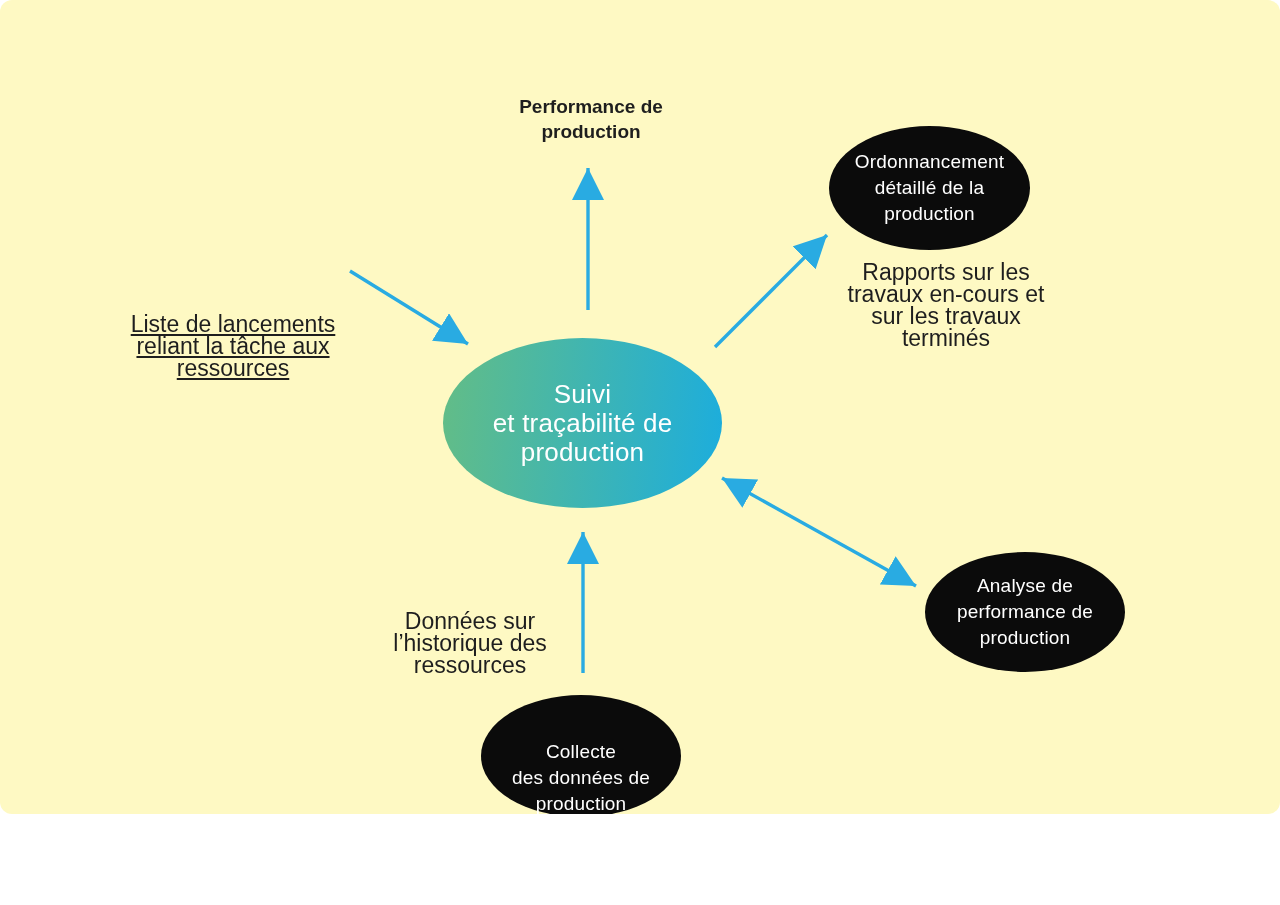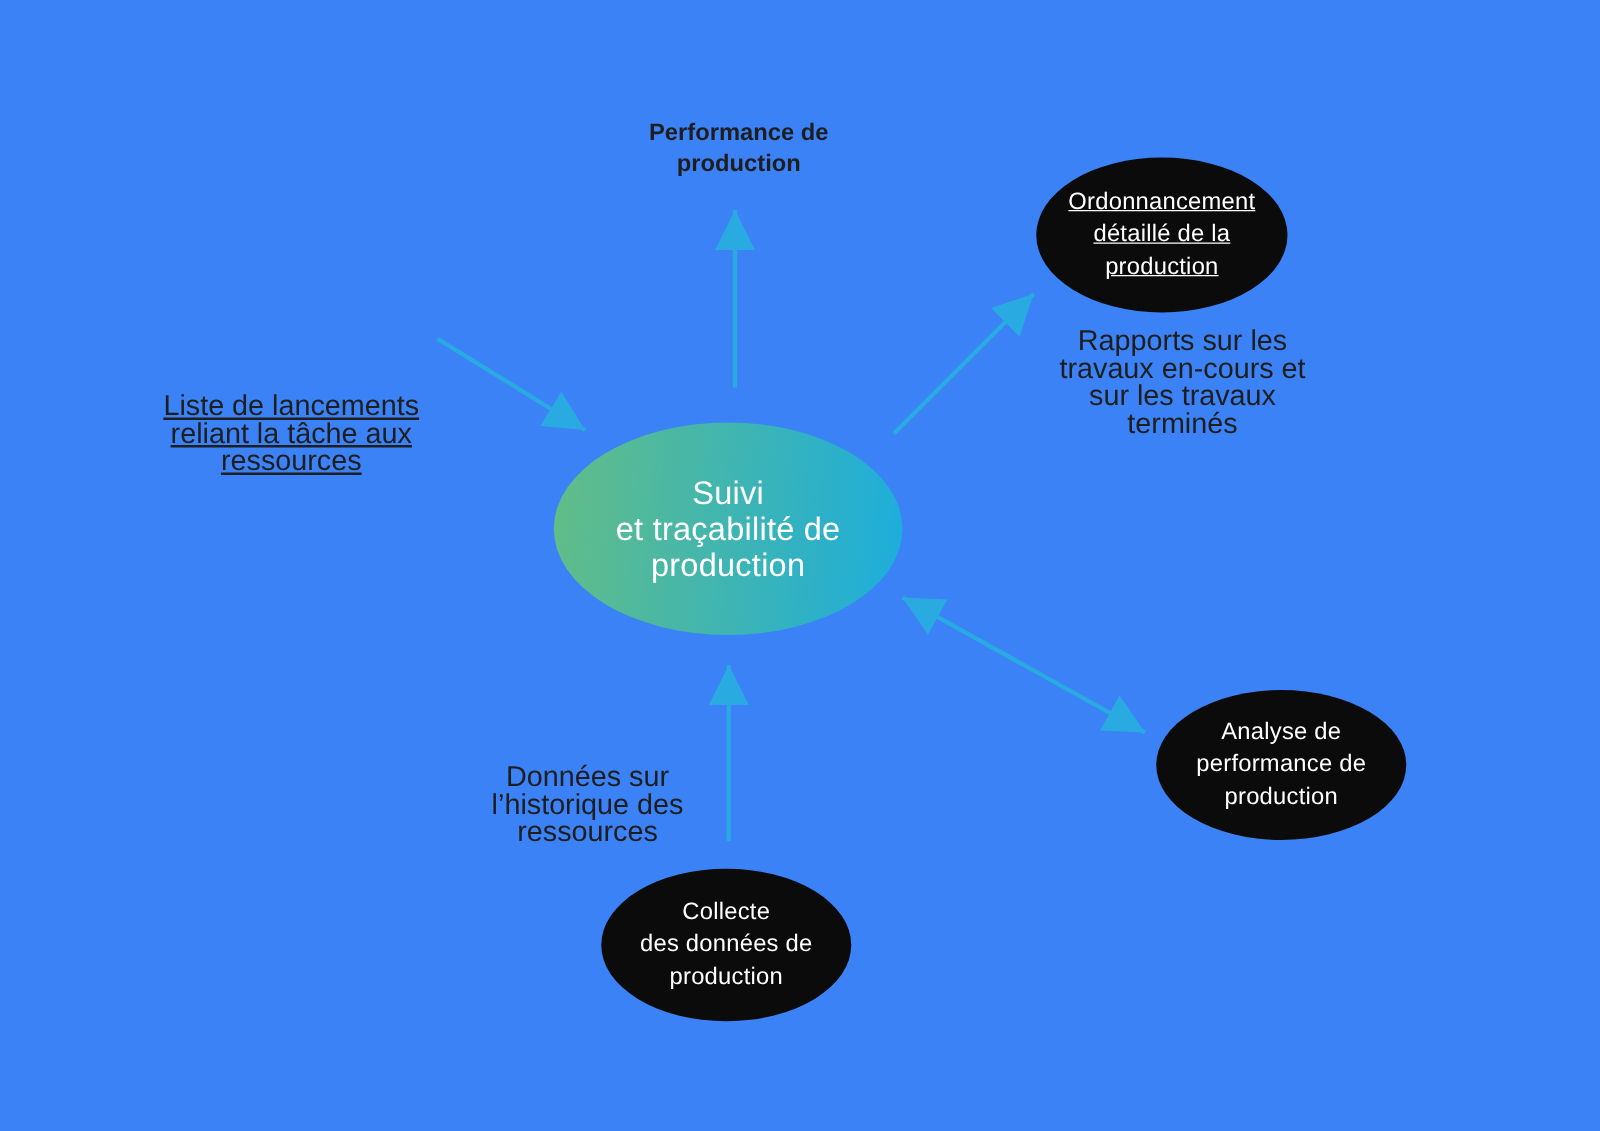--- a/index.html
+++ b/index.html
@@ -3,25 +3,26 @@
 <meta charset="utf-8">
 <style>
   html, body {
     margin: 0;
     padding: 0;
     background: #ffffff;
   }
   .canvas {
     position: relative;
     width: 1280px;
-    height: 905px;
-    background: #3b82f6;
+    height: 814px;
+    background: #fef9c3;
     overflow: hidden;
     font-family: "Liberation Sans", sans-serif;
     color: var(--text, #1e1e1e);
+    border-radius: 12px;
   }
   .arrow-layer {
     position: absolute;
     left: 0;
     top: 0;
     width: 1280px;
     height: 905px;
     pointer-events: none;
   }
   .arrow {
@@ -88,33 +89,33 @@
   <div class="floating-label bold" style="left: 591px; top: 94px;">Performance de
 production</div>
 
   <div class="node center" style="left: 443px; top: 338px; width: 279px; height: 170px;">
     <div class="node-label">Suivi
 et traçabilité de
 production</div>
   </div>
 
 
-  <div class="node black" style="left: 829px; top: 126px; width: 201px; height: 124px; text-decoration: underline;">
+  <div class="node black" style="left: 829px; top: 126px; width: 201px; height: 124px;">
     <div class="node-label">Ordonnancement
 détaillé de la
 production</div>
   </div>
 
   <div class="node black" style="left: 925px; top: 552px; width: 200px; height: 120px; text-align: center;">
     <div class="node-label">Analyse de
 performance de
 production</div>
   </div>
 
-  <div class="node black" style="left: 481px; top: 695px; width: 200px; height: 122px;">
+  <div class="node black" style="left: 481px; top: 695px; width: 200px; height: 122px; align-items: flex-end;">
     <div class="node-label">Collecte
 des données de
 production</div>
   </div>
 
   <div class="floating-label" style="left: 233px; top: 313px; text-decoration: underline;">Liste de lancements
 reliant la tâche aux
 ressources</div>
 
   <div class="floating-label" style="left: 946px; top: 261px;">Rapports sur les

